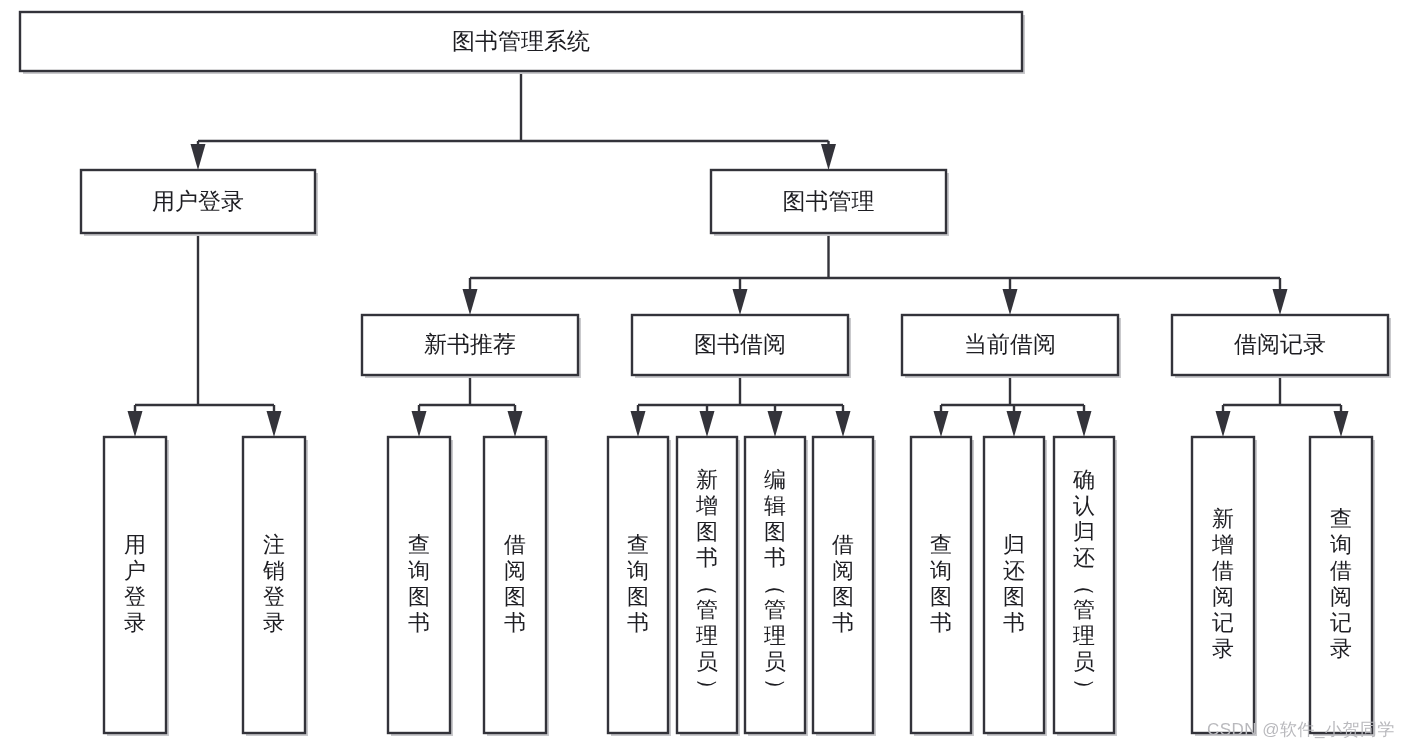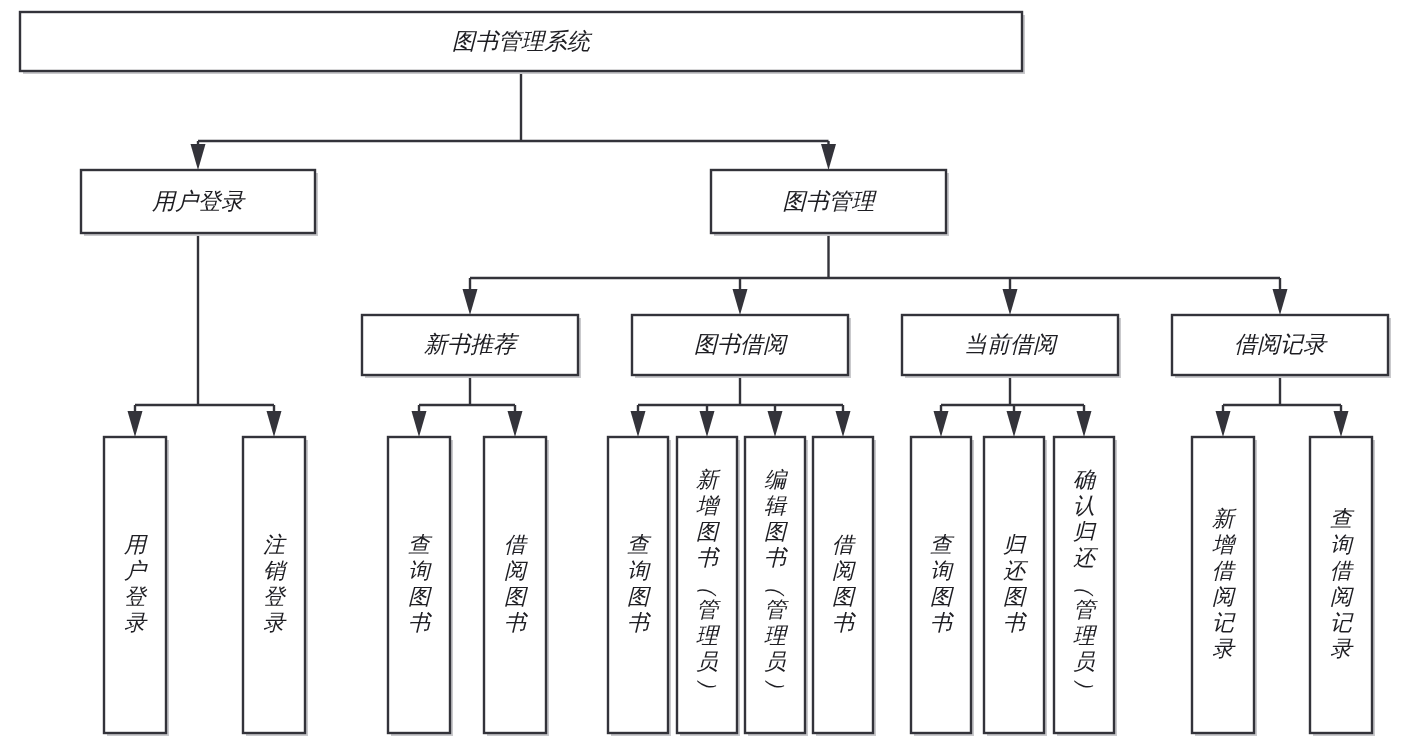--- a/index.html
+++ b/index.html
@@ -10,21 +10,20 @@
   }
   body {
     font-family: "Liberation Sans", "DejaVu Sans", sans-serif;
   }
   #diagram-root {
     position: relative;
     width: 1405px;
     height: 747px;
     background: #ffffff;
     overflow: hidden;
-    font-style: italic;
   }
   svg.diagram-canvas {
     position: absolute;
     left: 0;
     top: 0;
     width: 1405px;
     height: 747px;
     display: block;
   }
   .node-box {
@@ -298,13 +297,14 @@
           <rect class="node-box" x="1310" y="437" width="62" height="296"></rect>
           <text class="node-label label-v" x="1341" y="520">查</text>
           <text class="node-label label-v" x="1341" y="546">询</text>
           <text class="node-label label-v" x="1341" y="572">借</text>
           <text class="node-label label-v" x="1341" y="598">阅</text>
           <text class="node-label label-v" x="1341" y="624">记</text>
           <text class="node-label label-v" x="1341" y="650">录</text>
         </g>
       </g>
   </svg>
+  <div class="watermark">CSDN @软件_小贺同学</div>
 </div>
 
 </body></html>

